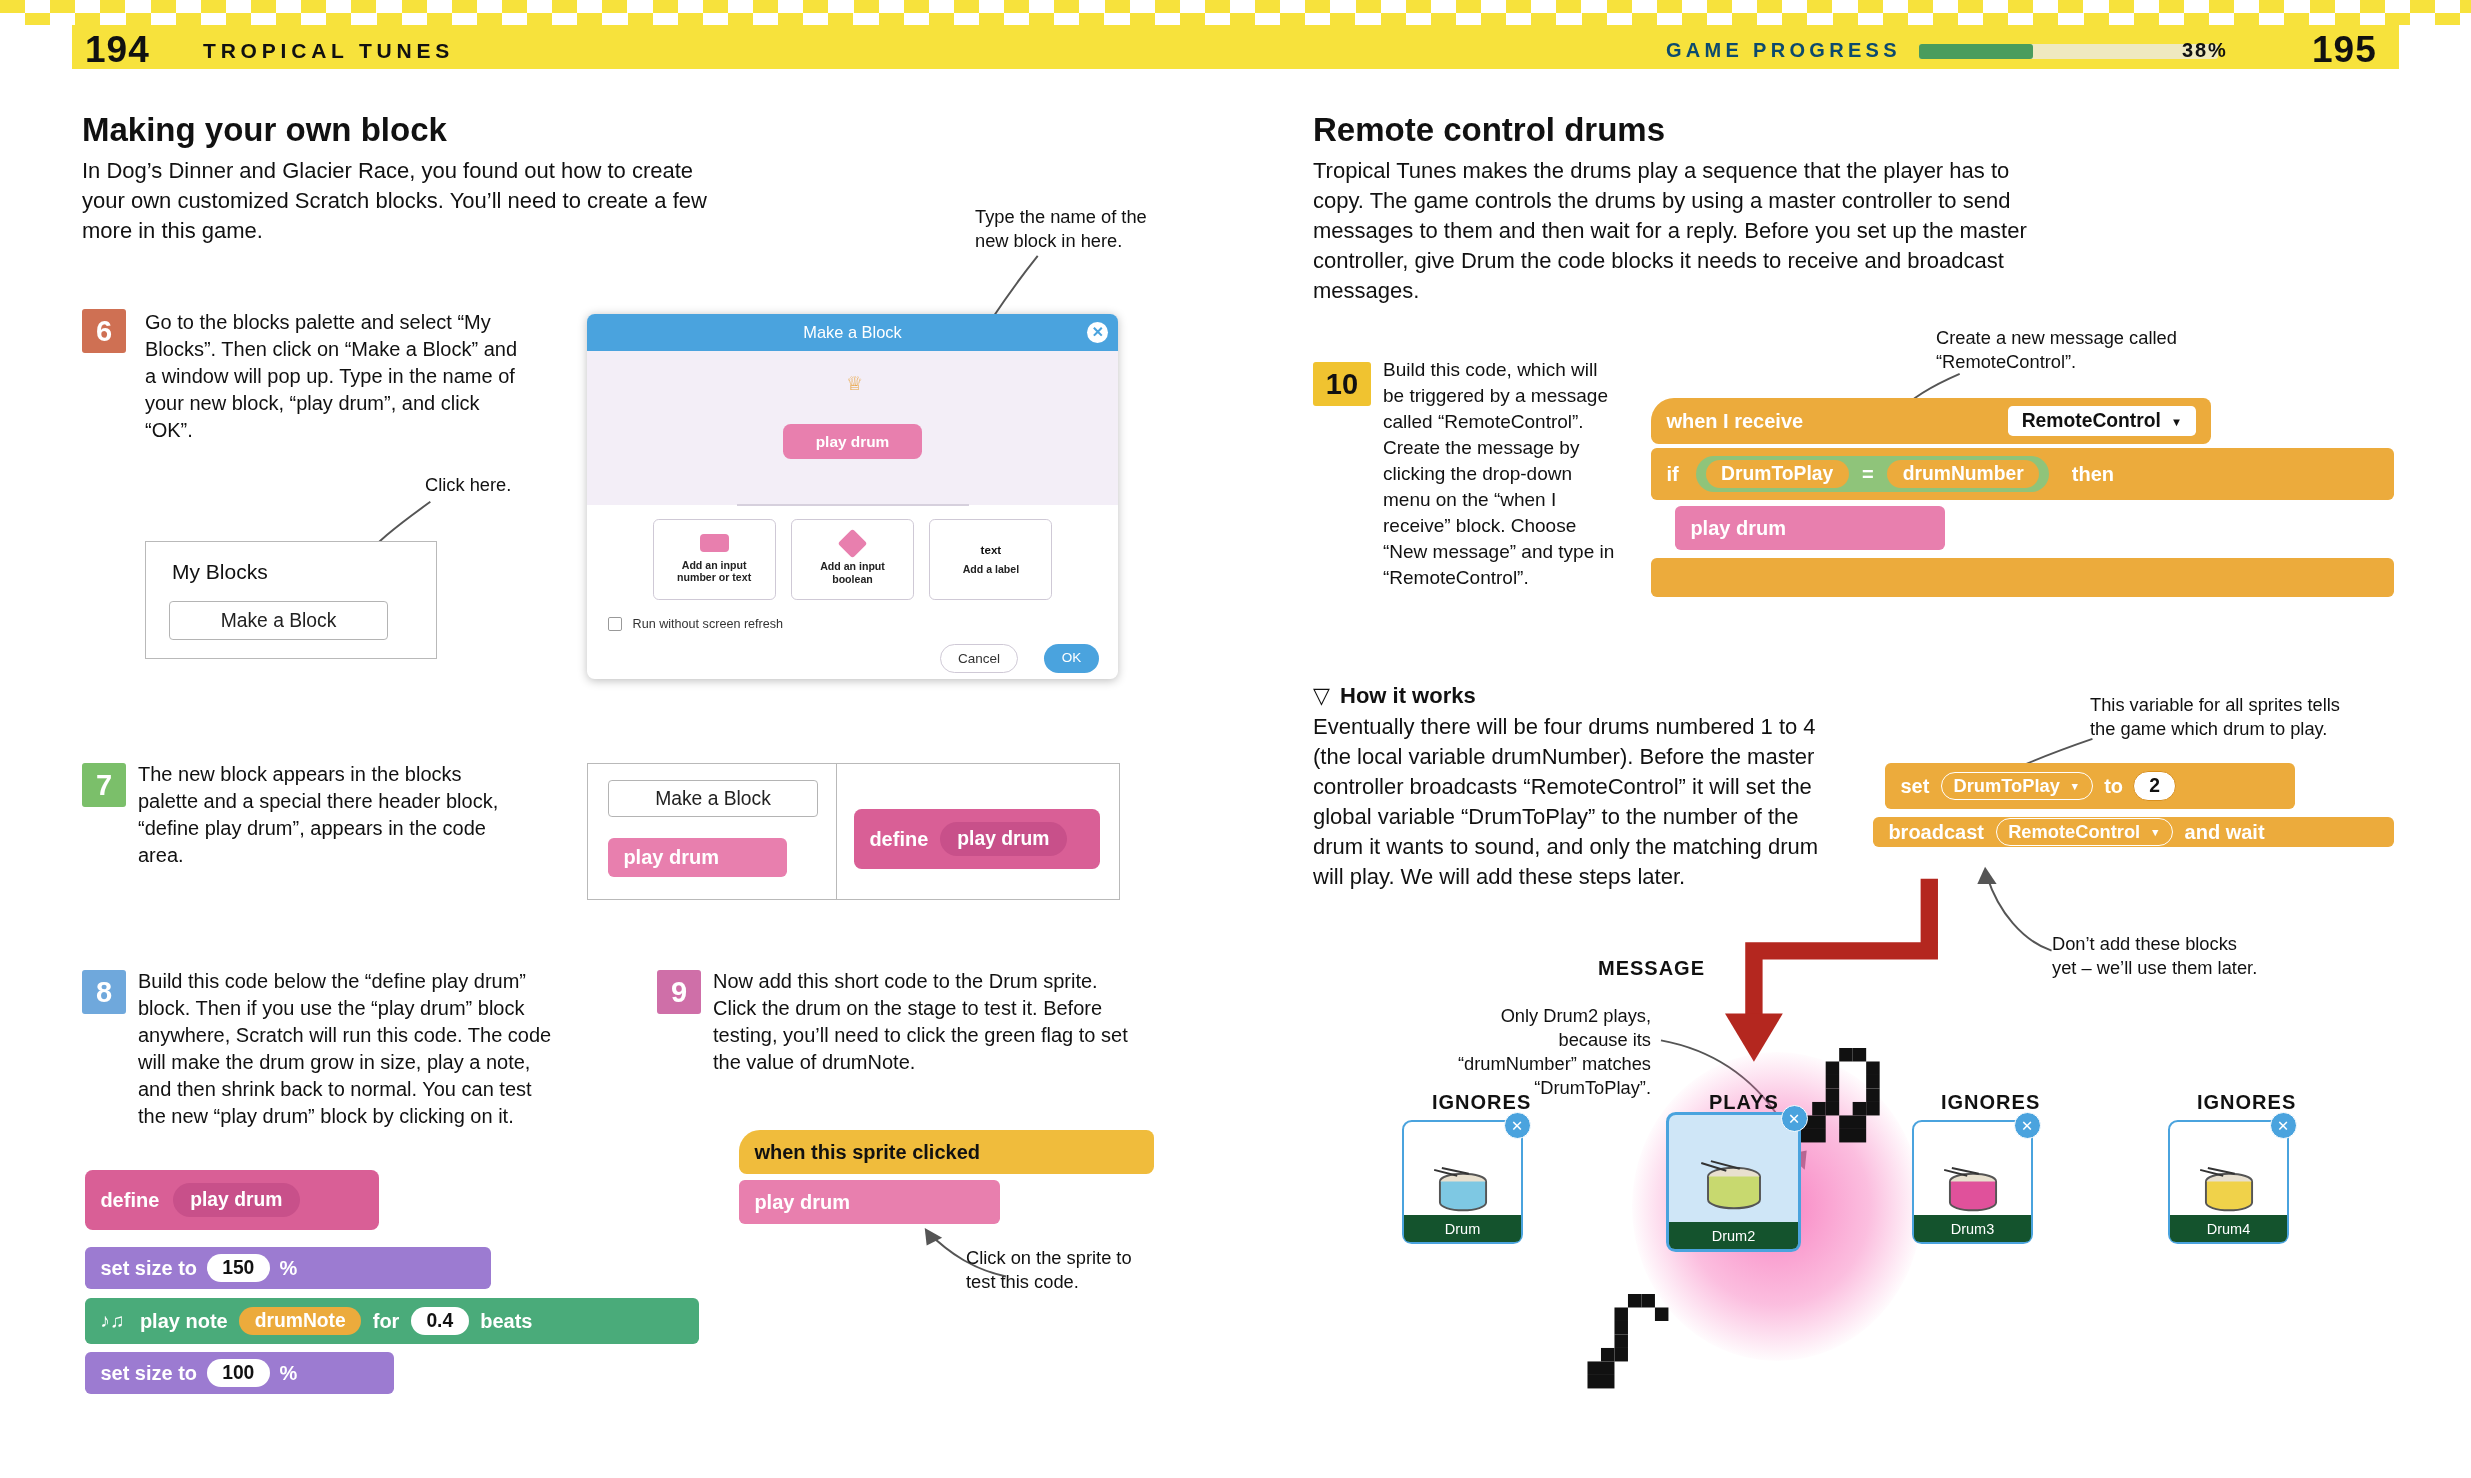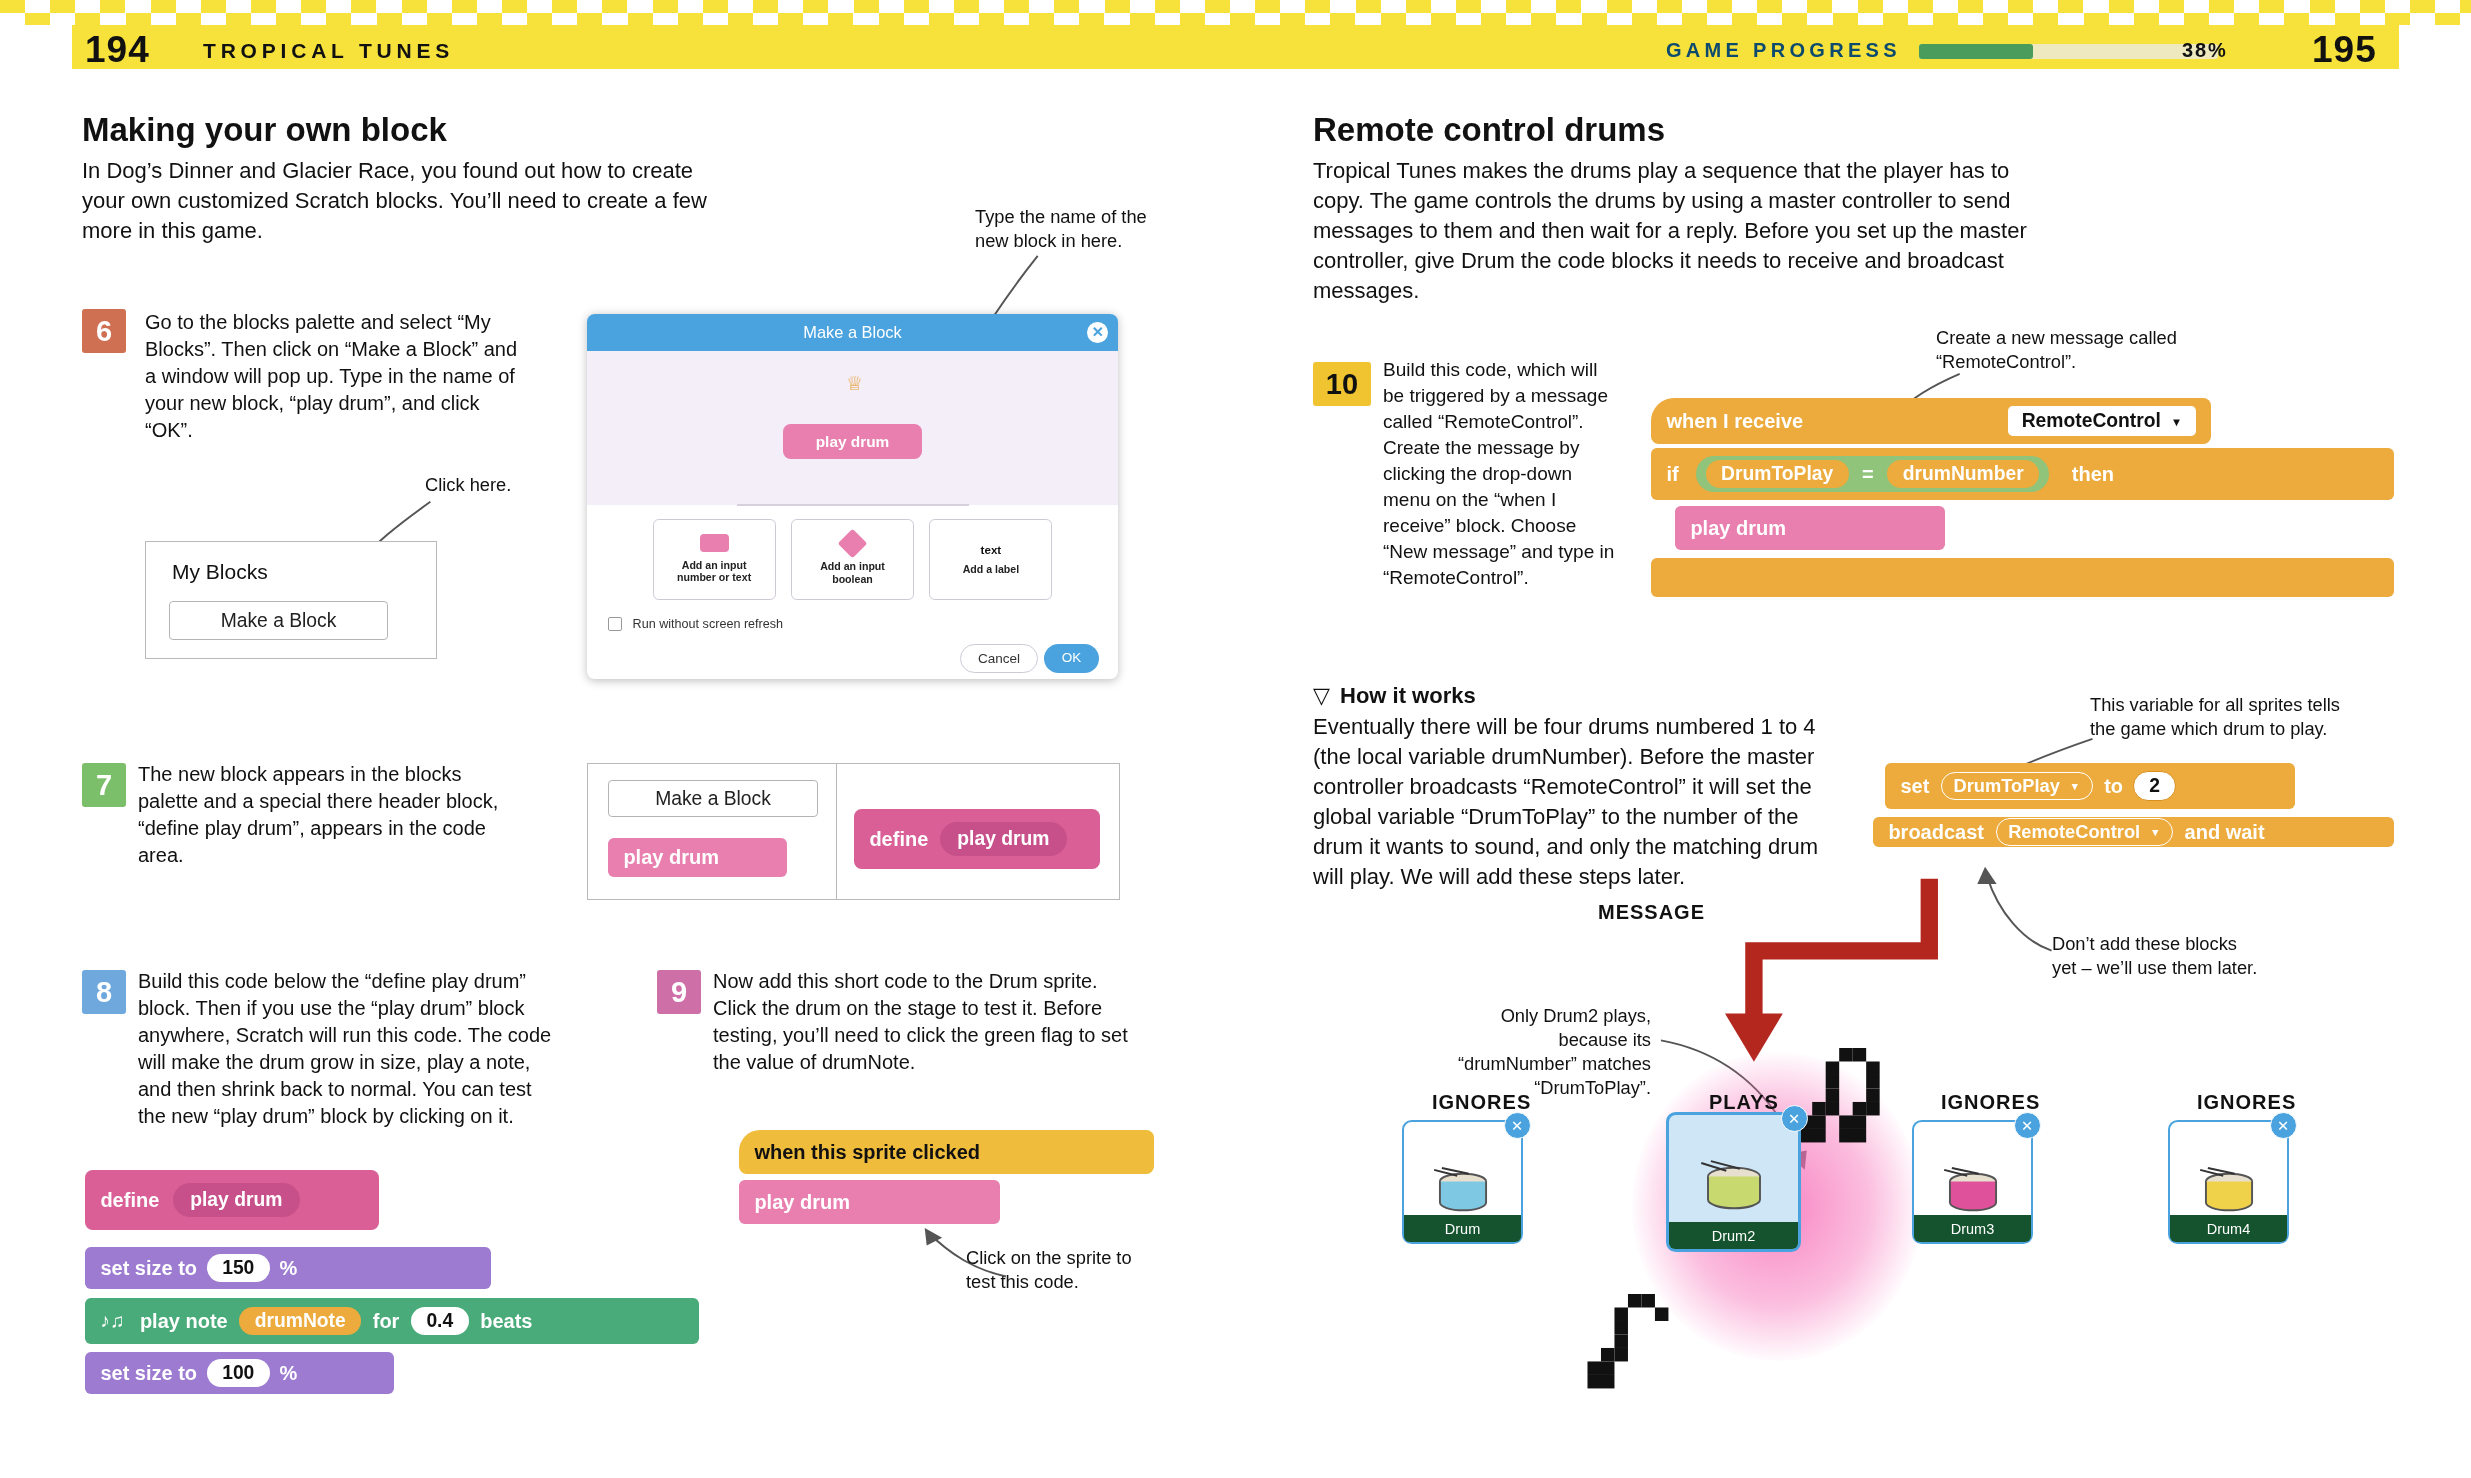--- a/index.html
+++ b/index.html
@@ -87,21 +87,21 @@
   .dialog .canvas{height:154px;background:#f3eef7;display:flex;align-items:center;justify-content:center;position:relative;}
   .dialog .hr{position:absolute;left:150px;top:153px;width:232px;height:1.9px;background:#d6d0dd;}
   .optrow{display:flex;gap:15.4px;justify-content:center;margin-top:13.5px;}
   .opt{width:121px;height:79px;border:1px solid #cfc9d6;border-radius:5.8px;background:#fff;display:flex;flex-direction:column;align-items:center;justify-content:center;gap:6.8px;}
   .opt .cap{font-size:10.6px;font-weight:bold;text-align:center;line-height:12.6px;color:#222;}
   .opt .pinkbox{width:29px;height:17.4px;background:#e87fae;border-radius:3.9px;}
   .opt .pinkdia{width:21px;height:21px;background:#e87fae;transform:rotate(45deg);border-radius:2.9px;}
   .opt .txt{font-size:11.6px;font-weight:bold;}
   .chkrow{display:flex;align-items:center;gap:11px;margin:17.4px 0 0 21px;font-size:12.6px;color:#333;}
   .chkbox{width:11.6px;height:11.6px;border:1px solid #999;border-radius:1.9px;}
-  .btnrow{display:flex;justify-content:flex-end;gap:6px;margin:13.5px 19.3px 0 0;}
+  .btnrow{display:flex;justify-content:flex-end;gap:26px;margin:13.5px 19.3px 0 0;}
   .btn{padding:5.8px 17.4px;border-radius:15.4px;font-size:13.5px;}
   .btn.cancel{background:#fff;border:1px solid #cfc9d6;color:#333;}
   .btn.ok{background:#4aa3de;color:#fff;}
 
   
   .palettebox{
     position:absolute;border:1px solid #b9b9b9;background:#fff;
   }
   .greybtn{
     position:absolute;border:1px solid #b4b4b4;background:#fff;border-radius:3.9px;
@@ -411,21 +411,21 @@
   <div class="anno" style="left:2052px;top:932px;width:212px;">Don’t add these blocks yet – we’ll use them later.</div>
   <svg style="position:absolute;left:1950px;top:859px;" width="126" height="106" viewBox="0 0 130 110">
     <path d="M105,95 C75,85 50,55 38,18" stroke="#555" stroke-width="2" fill="none"></path>
     <polygon points="36,8 48,26 28,26" fill="#555"></polygon>
   </svg>
 
   <svg style="position:absolute;left:1719px;top:869px;" width="251" height="212" viewBox="0 0 260 220">
     <path d="M218,10 L218,85 L36,85 L36,160" stroke="#b4271f" stroke-width="18" fill="none"></path>
     <polygon points="36,200 6,150 66,150" fill="#b4271f"></polygon>
   </svg>
-  <div class="anno b" style="left:1598px;top:900px;letter-spacing:1px;font-size:20px;">MESSAGE</div>
+  <div class="anno b" style="left:1598px;top:956px;letter-spacing:1px;font-size:20px;">MESSAGE</div>
 
   <div class="anno" style="left:1448px;top:1004px;width:203px;text-align:right;">Only Drum2 plays, because its “drumNumber” matches “DrumToPlay”.</div>
   <svg style="position:absolute;left:1656px;top:1023px;" width="174" height="193" viewBox="0 0 180 200">
     <path d="M5,18 C70,30 120,70 150,140" stroke="#555" stroke-width="2" fill="none"></path>
     <polygon points="154,152 136,136 156,132" fill="#555"></polygon>
   </svg>
 
   <div class="glow"></div>
 
   <svg style="position:absolute;left:1781px;top:1048px;" width="126" height="106" viewBox="0 0 130 110">

